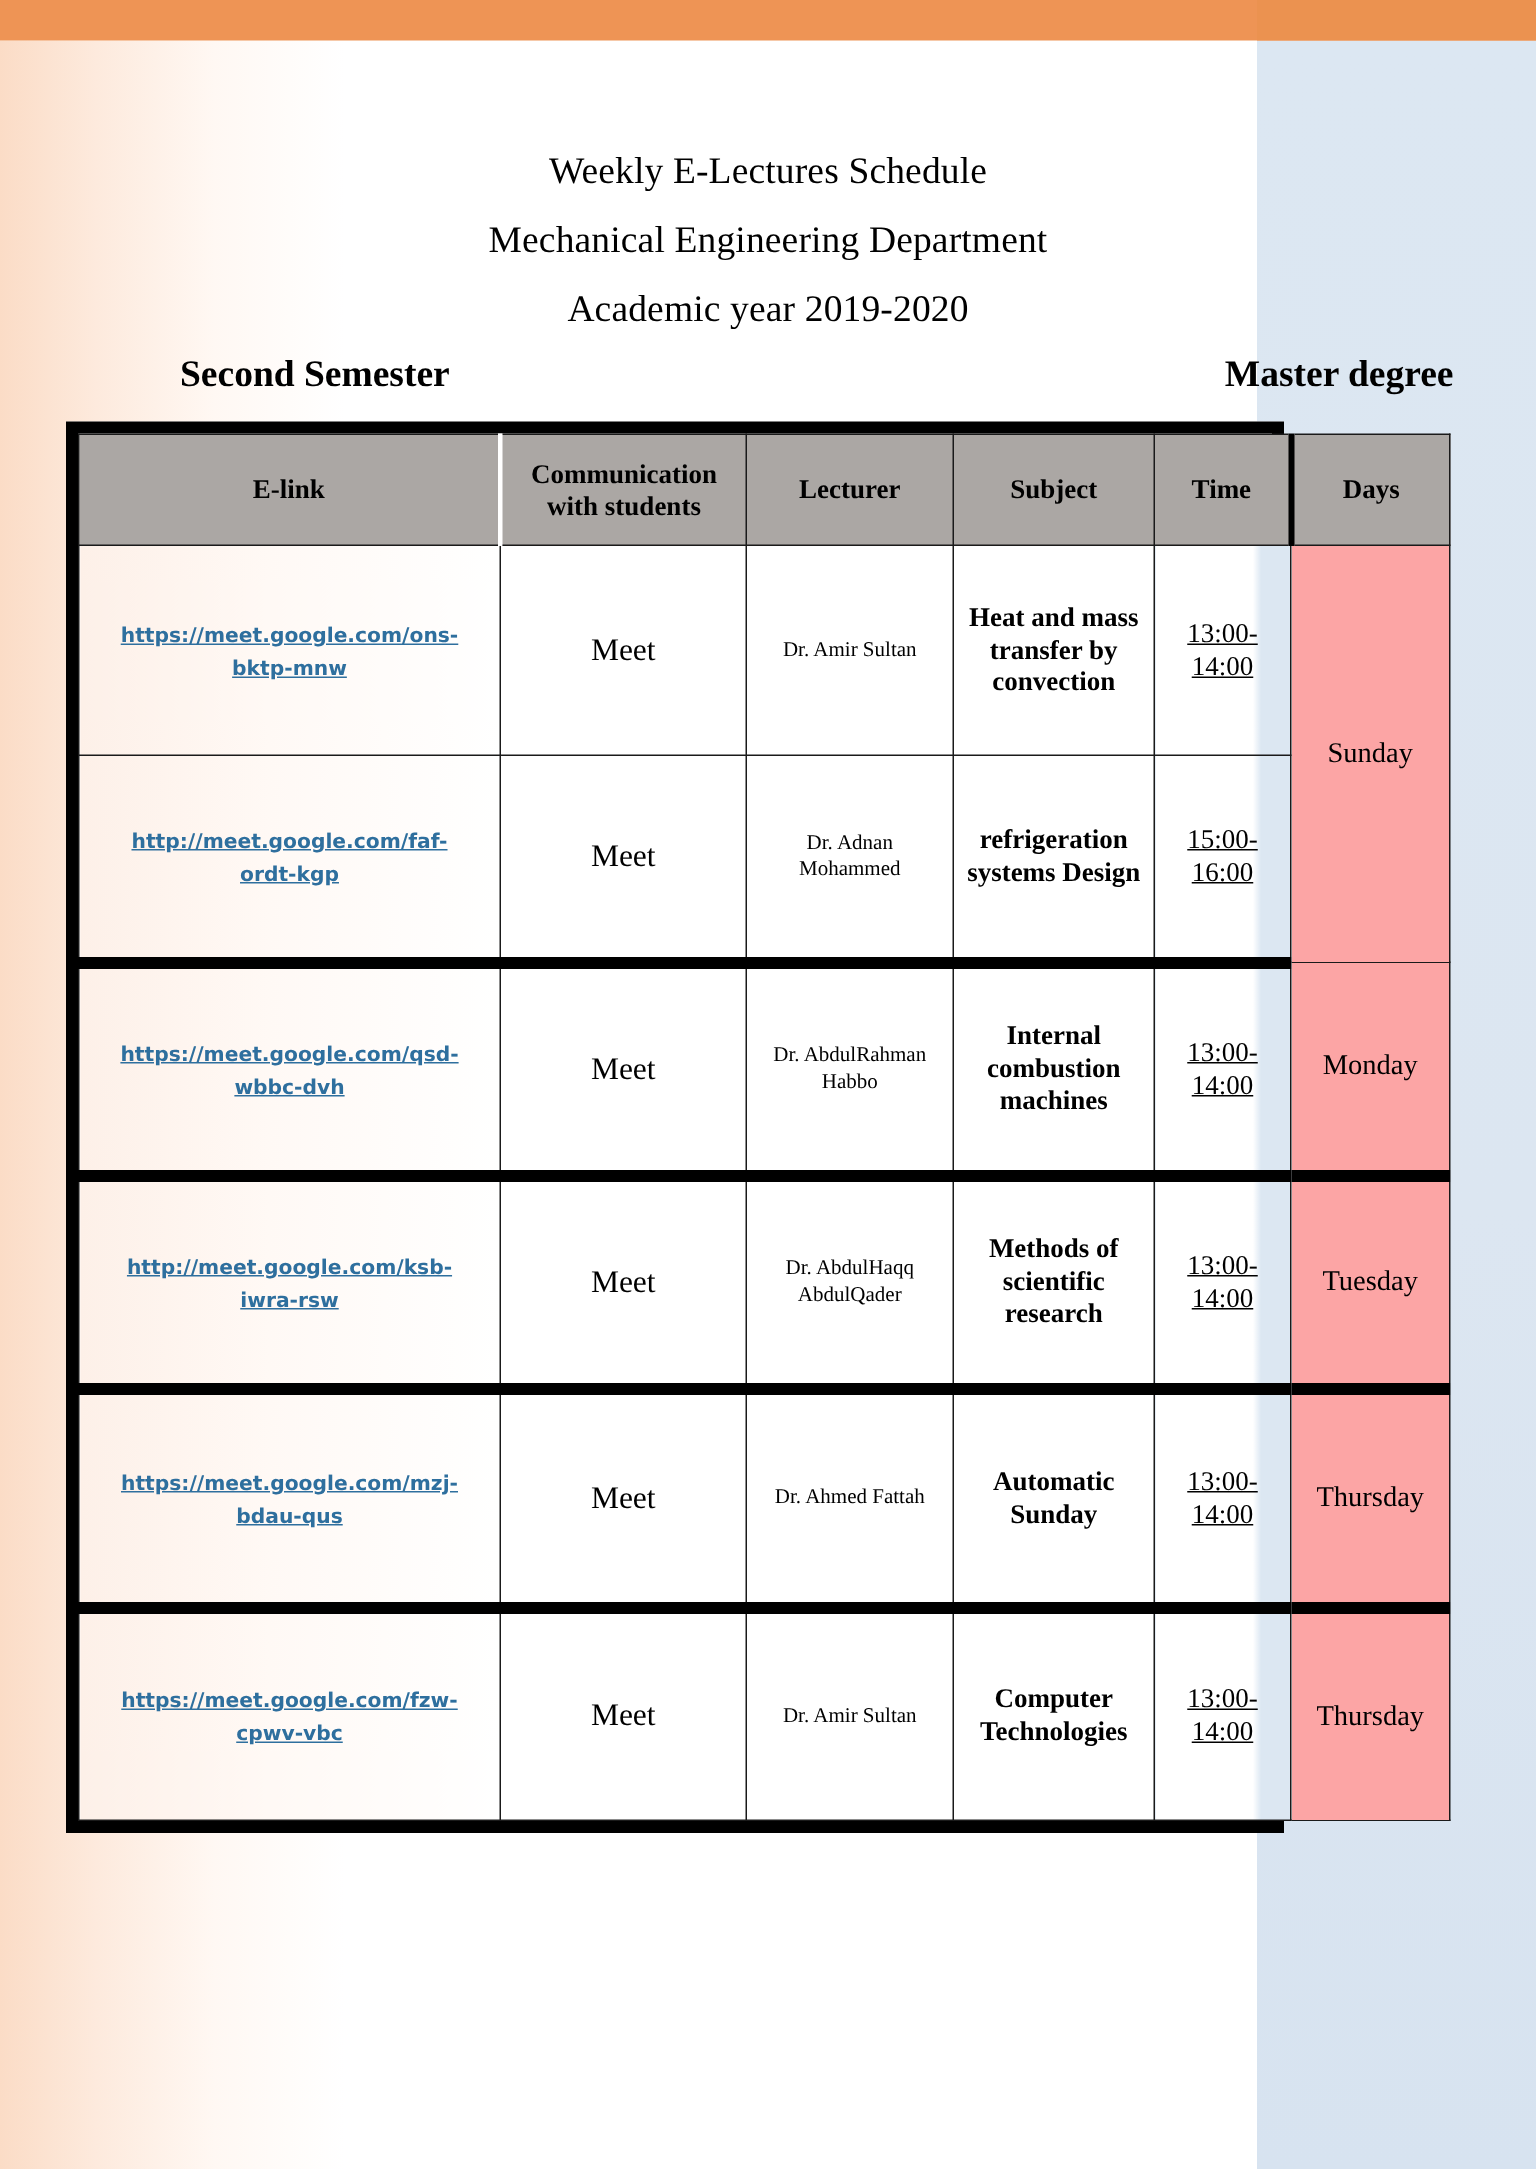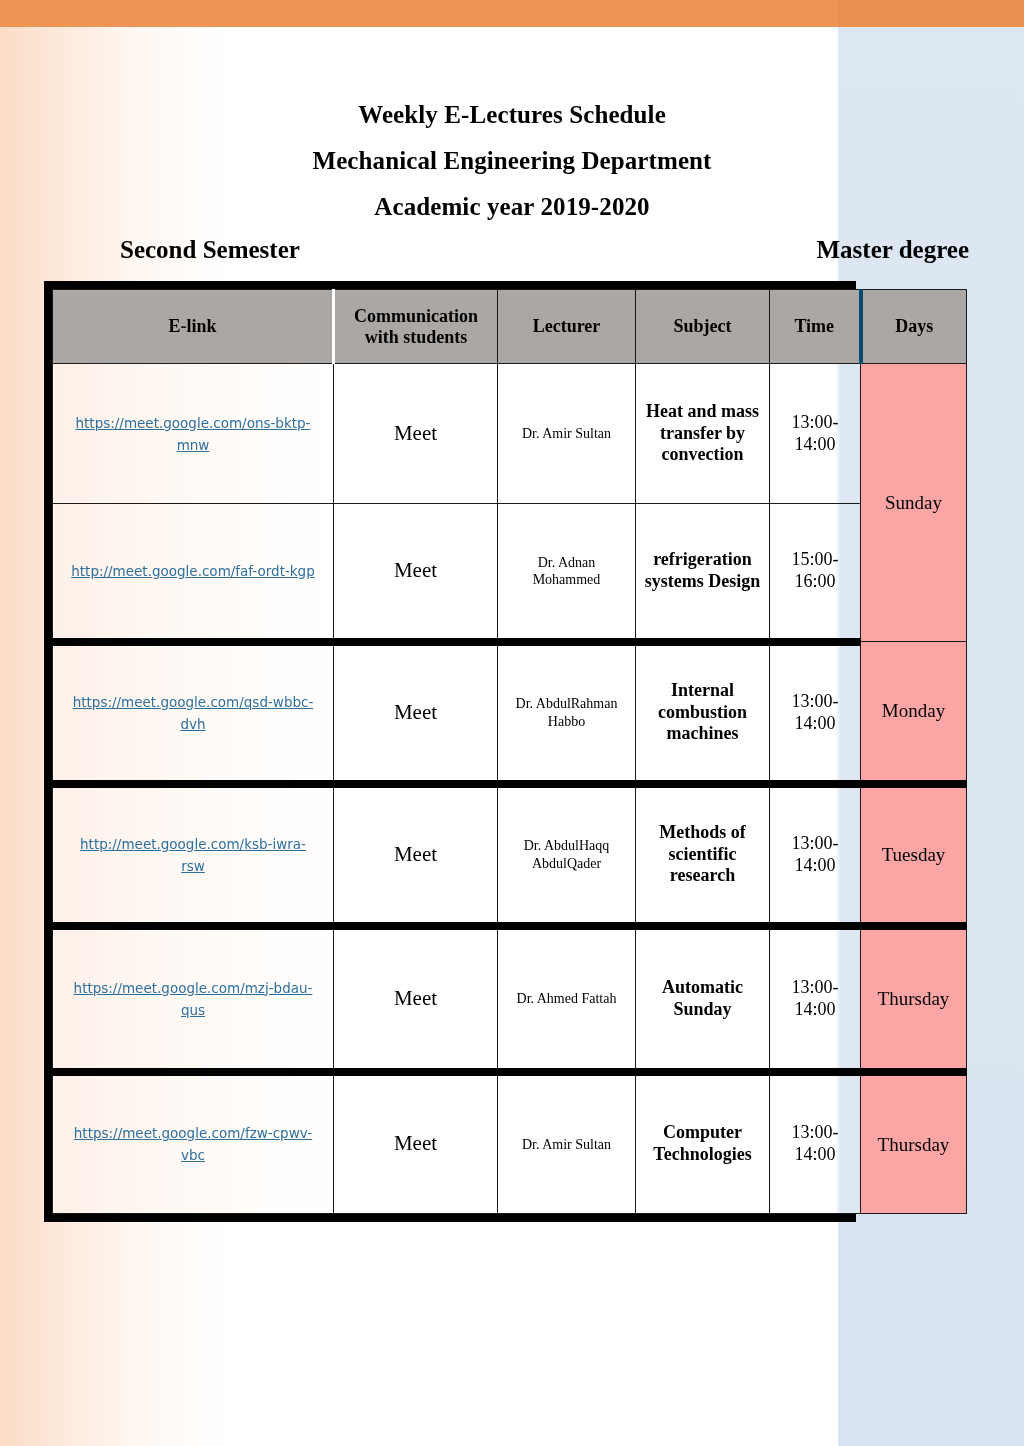--- a/index.html
+++ b/index.html
@@ -52,21 +52,21 @@
     position: absolute;
     inset: 0;
   }
   .title-block {
     position: absolute;
     left: 0; right: 0;
     top: 92px;
     text-align: center;
   }
   .title-line {
-    font-weight: bold;
+    font-weight: normal;
     font-size: 25px;
     line-height: 46px;
     color: #000000;
     letter-spacing: 0.1px;
   }
   .subtitle-row {
     position: absolute;
     left: 120px;
     right: 55px;
     top: 236px;
@@ -113,32 +113,33 @@
   thead th {
     background: #ABA7A4;
     font-weight: bold;
     font-size: 18px;
     line-height: 1.12;
     height: 65px;
     padding: 4px 3px;
     border-bottom: 8px solid #000000;
   }
   thead th.th-days {
-    border-left: 4px solid #0c4a6e;
+    border-left: 4px solid #000000;
   }
   thead th.th-link { border-right: 3px solid #ffffff; }
 
   
   tbody td {
     padding: 8px 5px;
     font-size: 18px;
     line-height: 1.22;
   }
   td.cell-link {
     padding: 6px 17px;
+    font-weight: bold;
   }
   td.cell-link a,
   td.cell-link .link-text {
     color: #2E6F9E;
     text-decoration: underline;
     font-family: "DejaVu Sans", "Liberation Sans", sans-serif;
     font-size: 13.5px;
     line-height: 1.35;
     word-break: break-word;
     cursor: pointer;
@@ -158,20 +159,21 @@
   tr.data-row td.cell-link {
     background: linear-gradient(to right, #FDF0E8 0%, #FFF9F5 45%, #FFFFFF 100%);
   }
   tr.data-row td.cell-comm,
   tr.data-row td.cell-lect,
   tr.data-row td.cell-subj {
     background: #FFFFFF;
   }
   tr.data-row td.cell-time {
     background: linear-gradient(to right, #FFFFFF 0%, #FFFFFF 72%, #DCE7F2 78%, #DCE7F2 100%);
+    text-decoration: underline;
   }
 
   
   tr.group-end > td {
     border-bottom: 8px solid #000000;
   }
   tr.group-end > td.cell-days {
     border-bottom: 8px solid #000000;
   }
   tr.inner-row > td {

